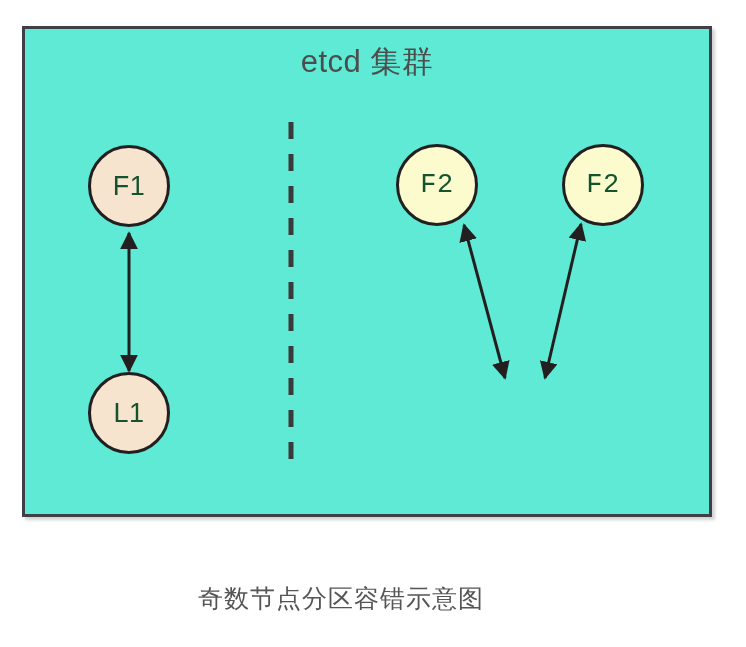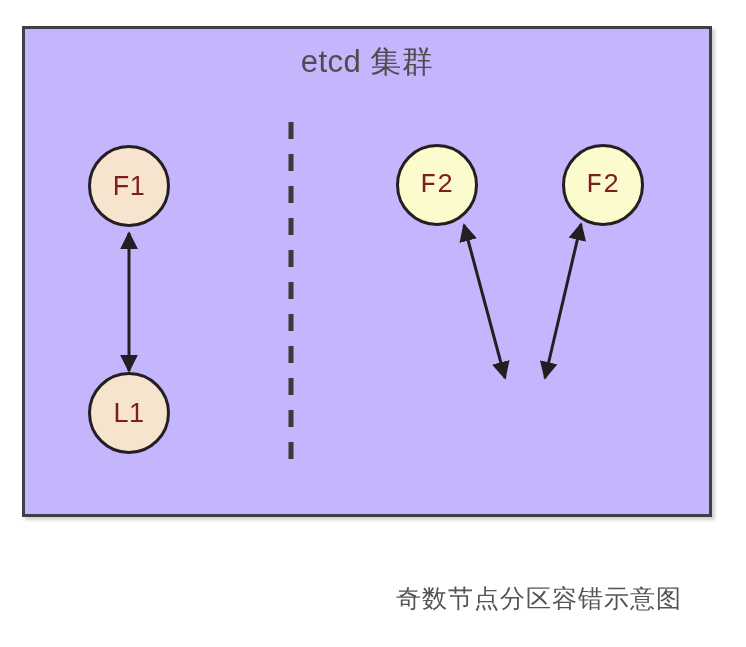--- a/index.html
+++ b/index.html
@@ -23,21 +23,21 @@
     height: 647px;
   }
 
   
   .cluster-panel {
     position: absolute;
     left: 22px;
     top: 26px;
     width: 690px;
     height: 491px;
-    background: #c4b5fd;
+    background: #5eead4;
     border: 3px solid #3f3f46;
     box-sizing: border-box;
     box-shadow: 3px 3px 3px rgba(0,0,0,0.18);
   }
 
   .cluster-title {
     position: absolute;
     left: 0;
     top: 14px;
     width: 100%;
@@ -64,39 +64,39 @@
     position: absolute;
     width: 82px;
     height: 82px;
     border-radius: 50%;
     border: 3.5px solid #231f20;
     box-sizing: border-box;
     display: flex;
     align-items: center;
     justify-content: center;
     font-size: 27px;
-    color: #7f1d1d;
+    color: #14532d;
     letter-spacing: 0.5px;
   }
   .node.beige  { background: #f7e4ce; }
   .node.yellow { background: #fbfbcd; font-family: Liberation Mono, monospace; }
 
   .node-f1 { left: 88px;  top: 145px; }
   .node-l1 { left: 88px;  top: 372px; }
   .node-f2a{ left: 396px; top: 144px; }
   .node-f2b{ left: 562px; top: 144px; }
   .node-l2 { left: 490px; top: 377px; }
 
   
   .caption {
     position: absolute;
     left: 0;
     top: 582px;
     width: 682px;
-    text-align: right;
+    text-align: center;
     font-size: 25px;
     color: #555555;
     letter-spacing: 1px;
     white-space: nowrap;
   }
 </style>
 </head>
 <body>
 
 <div id="diagram-root">

